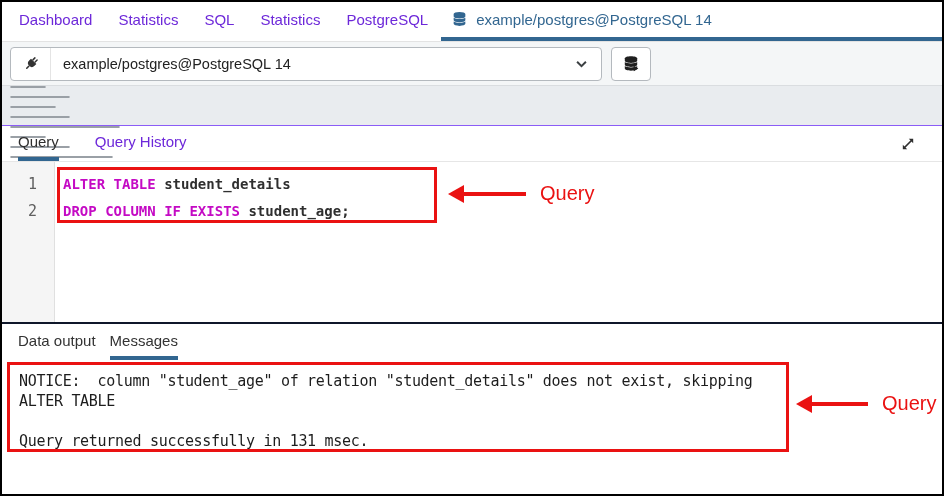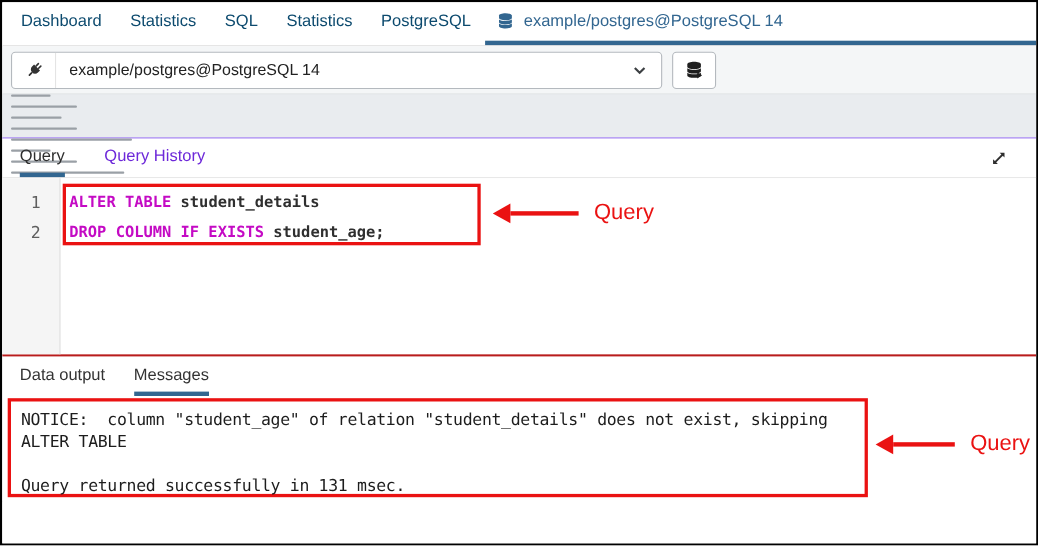--- a/index.html
+++ b/index.html
@@ -8,21 +8,21 @@
   #app {
     width: 944px; height: 496px;
     border: 2px solid #000;
     background: #fff;
     overflow: hidden;
     position: relative;
   }
 
   
   .tabs-row { height: 40px; background:#fff; display:flex; align-items:stretch; border-bottom:1px solid #e3e3e3; padding-left:4px; }
-  .tab { display:flex; align-items:center; padding:0 13px; font-size:15px; color:#0c4a6e; border-bottom:4px solid transparent; white-space:nowrap; cursor:default; }
+  .tab { display:flex; align-items:center; padding:0 13px; font-size:15px; color:#6d28d9; border-bottom:4px solid transparent; white-space:nowrap; cursor:default; }
   .tab.active { color:#326690; border-bottom-color:#326690; flex:1; min-width:0; overflow:hidden; gap:8px; padding:0 10px; }
   .tab.active .tab-label { white-space:nowrap; overflow:hidden; }
 
   
   .conn-row { height:44px; background:#f4f6f7; display:flex; align-items:center; padding:0 8px; gap:9px; border-bottom:1px solid #dadde0; }
   .conn-select { height:34px; width:592px; background:#fff; border:1px solid #b4b9be; border-radius:4px; display:flex; align-items:center; overflow:hidden; }
   .conn-icon-cell { width:40px; align-self:stretch; display:flex; align-items:center; justify-content:center; border-right:1px solid #e4e4e4; }
   .conn-value { flex:1; padding:0 12px; font-size:14.5px; color:#222; white-space:nowrap; }
   .conn-caret { padding:0 14px; display:flex; align-items:center; }
   .icon-btn { width:40px; height:34px; background:#fff; border:1px solid #b4b9be; border-radius:4px; display:flex; align-items:center; justify-content:center; }
@@ -59,21 +59,21 @@
   .arrow { position:absolute; display:flex; align-items:center; }
   .arrow-head { width:0; height:0; border-top:9px solid transparent; border-bottom:9px solid transparent; border-right:16px solid #ea1212; }
   .arrow-shaft { height:4px; background:#ea1212; }
   .arrow-label { margin-left:14px; font-size:20px; color:#ea1212; white-space:nowrap; }
   .query-arrow { left:446px; top:20px; }
   .query-arrow .arrow-shaft { width:62px; }
   .output-arrow { left:794px; top:32px; }
   .output-arrow .arrow-shaft { width:56px; }
 
   
-  .output-tabs { height:38px; background:#fff; border-top:2px solid #b91c1c; display:flex; align-items:stretch; padding:0 16px; gap:26px; }
+  .output-tabs { height:38px; background:#fff; border-top:2px solid #0f172a; display:flex; align-items:stretch; padding:0 16px; gap:14px; }
   .otab { display:flex; align-items:center; font-size:15px; color:#333; border-bottom:4px solid transparent; }
   .otab.active { border-bottom-color:#326690; }
 
   
   .messages { height:96px; background:#fff; position:relative; }
   .msg-red-box { left:5px; top:2px; width:782px; height:90px; padding:6px 9px; }
   .msg-line { font-family:"DejaVu Sans Mono", monospace; font-size:15px; letter-spacing:-0.3px; line-height:20px; min-height:20px; color:#1d1d1d; white-space:pre; }
   .filler { height:38px; background:#fff; }
 </style>
 </head>

